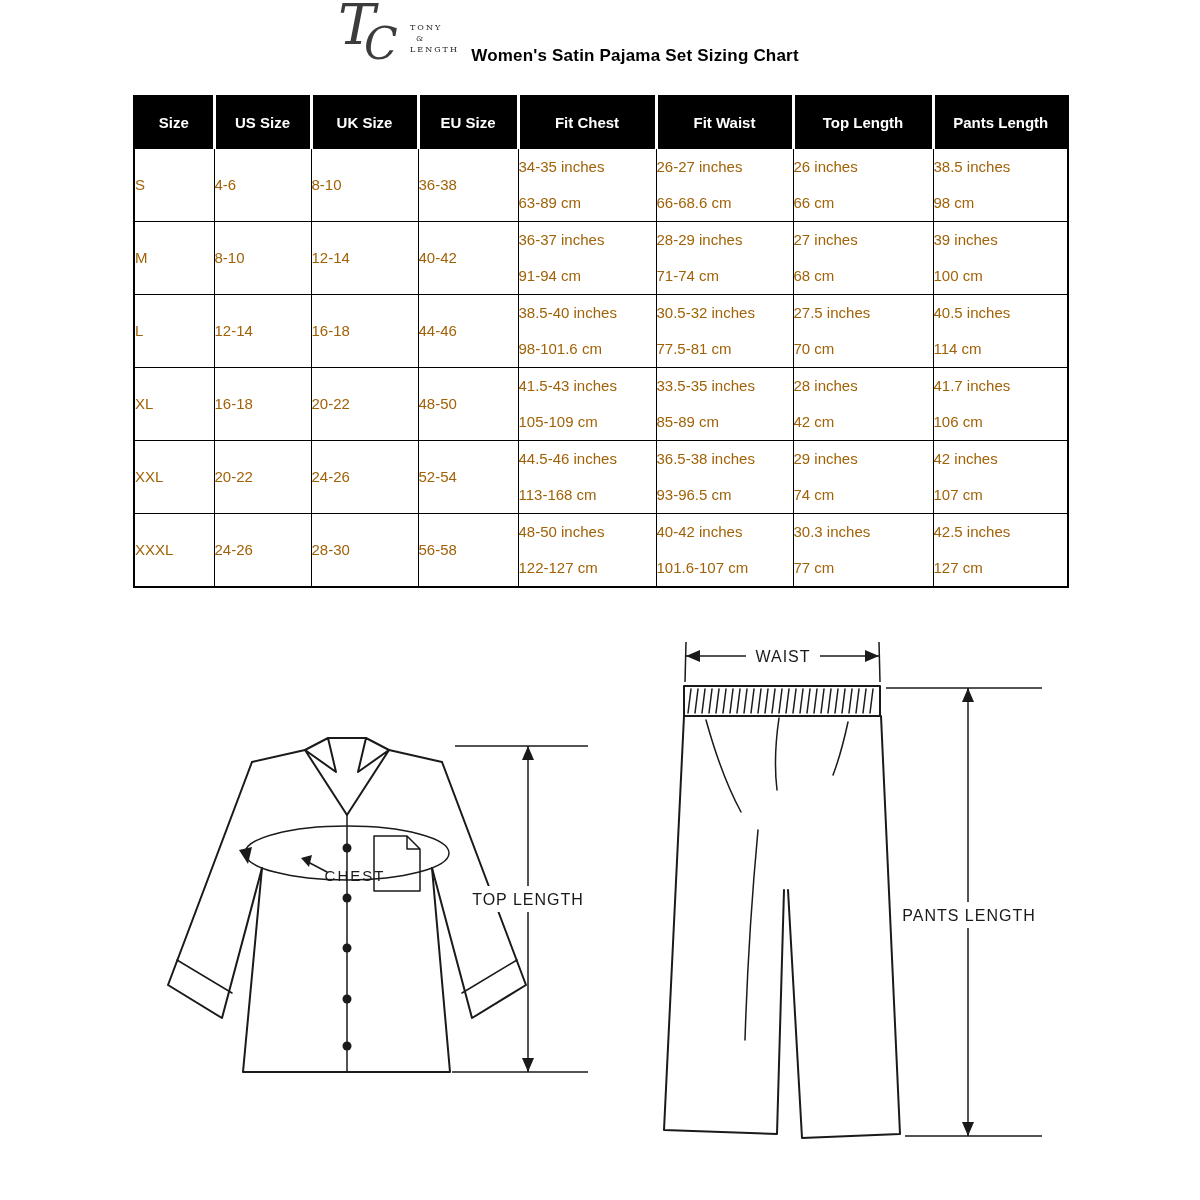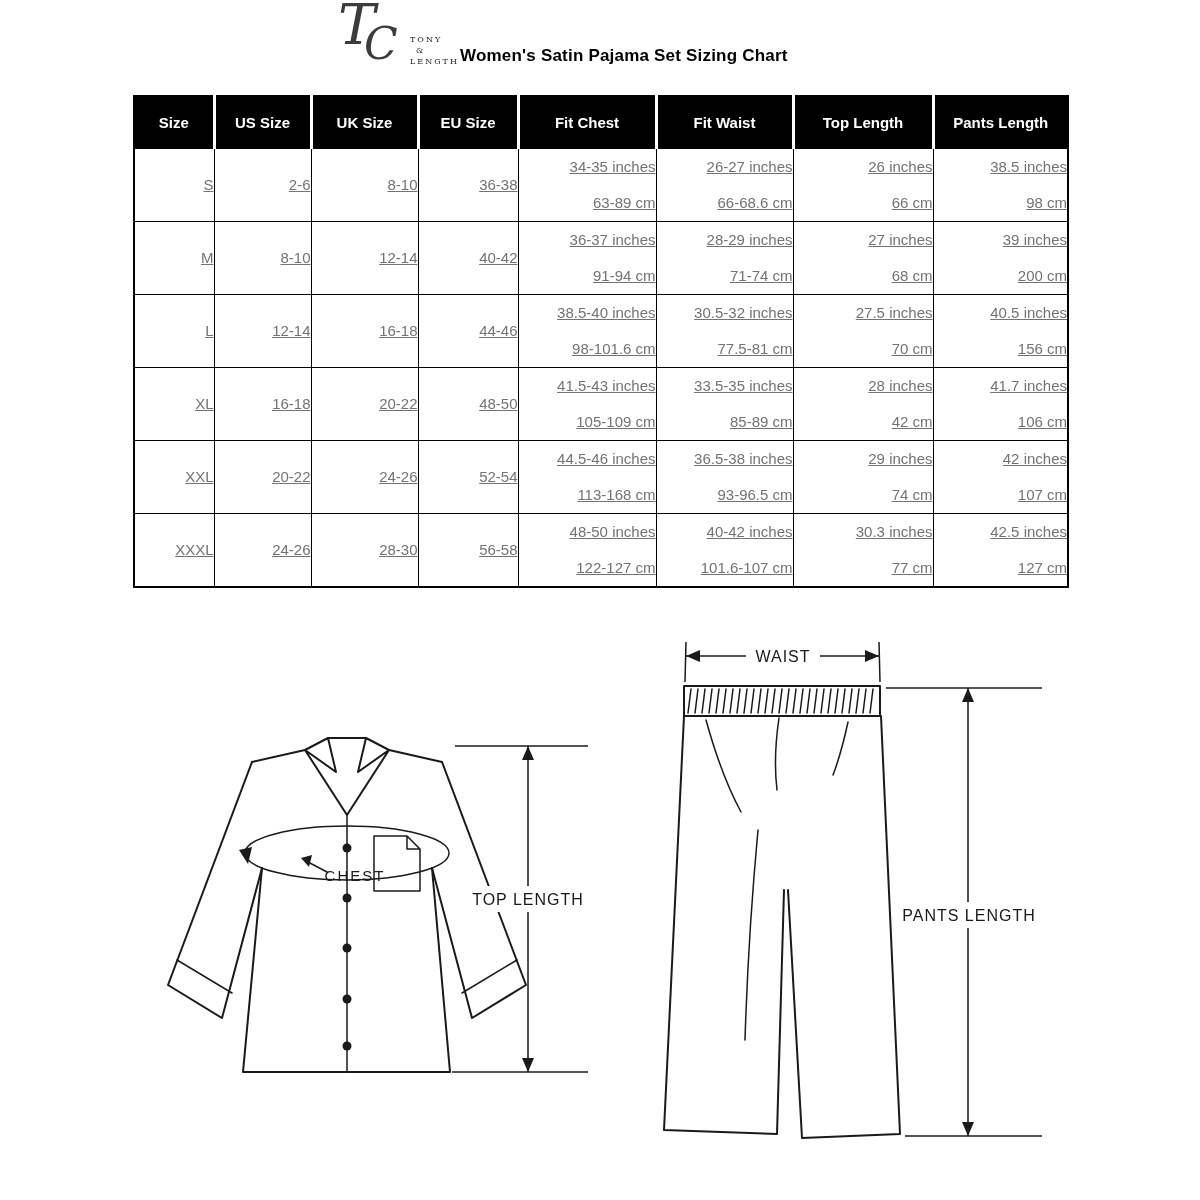--- a/index.html
+++ b/index.html
@@ -3,31 +3,31 @@
 <meta charset="utf-8">
 <style>
   * { margin:0; padding:0; box-sizing:border-box; }
   html,body { width:1200px; height:1200px; background:#fff; font-family:"Liberation Sans", sans-serif; }
   #page { position:relative; width:1200px; height:1200px; background:#fff; overflow:hidden; }
 
   
   .logo { position:absolute; left:330px; top:2px; width:130px; height:78px; }
   .logo .mono-t { position:absolute; left:8px; top:-10px; font-family:"DejaVu Serif", serif; font-style:italic; font-size:56px; color:#3c3c3c; }
   .logo .mono-c { position:absolute; left:34px; top:16px; font-family:"DejaVu Serif", serif; font-style:italic; font-size:44px; color:#3c3c3c; }
-  .logo .brandtext { position:absolute; left:80px; top:32px; font-family:"DejaVu Serif", serif; font-size:8px; letter-spacing:2px; color:#222; line-height:11px; }
+  .logo .brandtext { position:absolute; left:80px; top:20px; font-family:"DejaVu Serif", serif; font-size:8px; letter-spacing:2px; color:#222; line-height:11px; }
   .logo .brandtext .amp { padding-left:6px; }
 
   
-  .title { position:absolute; left:460px; top:46px; width:390px; font-size:17px; font-weight:bold; color:#000; letter-spacing:0.2px; }
+  .title { position:absolute; left:440px; top:46px; width:390px; text-align:center; font-size:17px; font-weight:bold; color:#000; letter-spacing:0.2px; }
 
   
   .sizing-table { position:absolute; left:133px; top:95px; width:934px; border-collapse:collapse; border:2px solid #000; table-layout:fixed; }
   .sizing-table th { background:#000; color:#fff; font-size:15px; font-weight:bold; height:52px; border-left:3px solid #fff; text-align:center; vertical-align:middle; }
   .sizing-table th:first-child { border-left:none; }
-  .sizing-table td { border:1.5px solid #000; font-size:15px; color:#737373; text-align:right; vertical-align:middle; height:72px; background:#fff;text-decoration:underline; }
+  .sizing-table td { border:1.5px solid #000; font-size:15px; color:#a16207; text-align:left; vertical-align:middle; height:72px; background:#fff; }
   .measure-line { height:36px; line-height:36px; }
 
   
   .drawing { position:absolute; left:0; top:600px; width:1200px; height:600px; }
   .drawing text { font-family:"Liberation Sans", sans-serif; fill:#1a1a1a; }
   .outline { fill:none; stroke:#1a1a1a; stroke-width:2; stroke-linejoin:round; stroke-linecap:round; }
   .thin    { fill:none; stroke:#1a1a1a; stroke-width:1.5; stroke-linejoin:round; stroke-linecap:round; }
   .dim     { fill:none; stroke:#1a1a1a; stroke-width:1.5; }
   .arrow   { fill:#1a1a1a; stroke:none; }
   .mask    { fill:#ffffff; stroke:none; }
@@ -68,21 +68,21 @@
           <th>EU Size</th>
           <th>Fit Chest</th>
           <th>Fit Waist</th>
           <th>Top Length</th>
           <th>Pants Length</th>
         </tr>
     </thead>
     <tbody>
         <tr>
           <td>S</td>
-          <td>2-6</td>
+          <td>4-6</td>
           <td>8-10</td>
           <td>36-38</td>
           <td>
             <div class="measure-line">34-35 inches</div>
             <div class="measure-line">63-89 cm</div>
           </td>
           <td>
             <div class="measure-line">26-27 inches</div>
             <div class="measure-line">66-68.6 cm</div>
           </td>
@@ -107,21 +107,21 @@
           <td>
             <div class="measure-line">28-29 inches</div>
             <div class="measure-line">71-74 cm</div>
           </td>
           <td>
             <div class="measure-line">27 inches</div>
             <div class="measure-line">68 cm</div>
           </td>
           <td>
             <div class="measure-line">39 inches</div>
-            <div class="measure-line">200 cm</div>
+            <div class="measure-line">100 cm</div>
           </td>
         </tr>
         <tr>
           <td>L</td>
           <td>12-14</td>
           <td>16-18</td>
           <td>44-46</td>
           <td>
             <div class="measure-line">38.5-40 inches</div>
             <div class="measure-line">98-101.6 cm</div>
@@ -129,21 +129,21 @@
           <td>
             <div class="measure-line">30.5-32 inches</div>
             <div class="measure-line">77.5-81 cm</div>
           </td>
           <td>
             <div class="measure-line">27.5 inches</div>
             <div class="measure-line">70 cm</div>
           </td>
           <td>
             <div class="measure-line">40.5 inches</div>
-            <div class="measure-line">156 cm</div>
+            <div class="measure-line">114 cm</div>
           </td>
         </tr>
         <tr>
           <td>XL</td>
           <td>16-18</td>
           <td>20-22</td>
           <td>48-50</td>
           <td>
             <div class="measure-line">41.5-43 inches</div>
             <div class="measure-line">105-109 cm</div>

